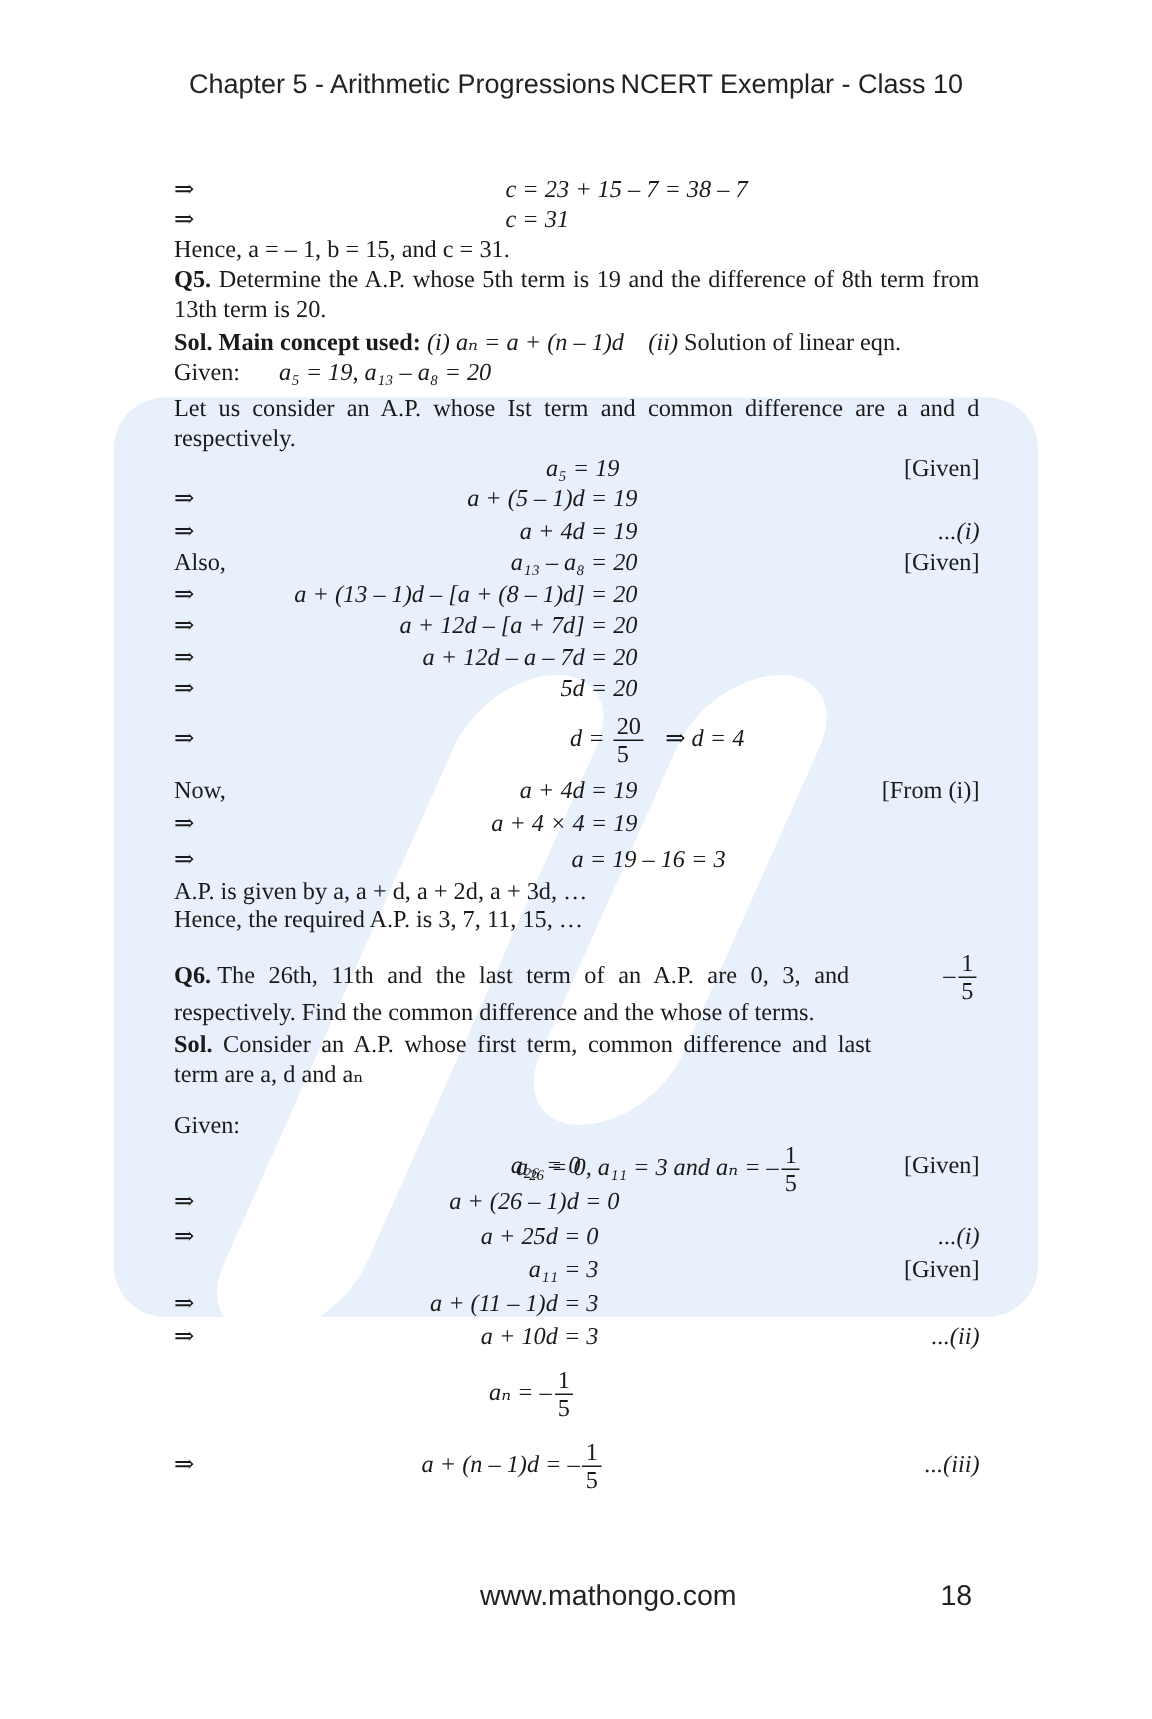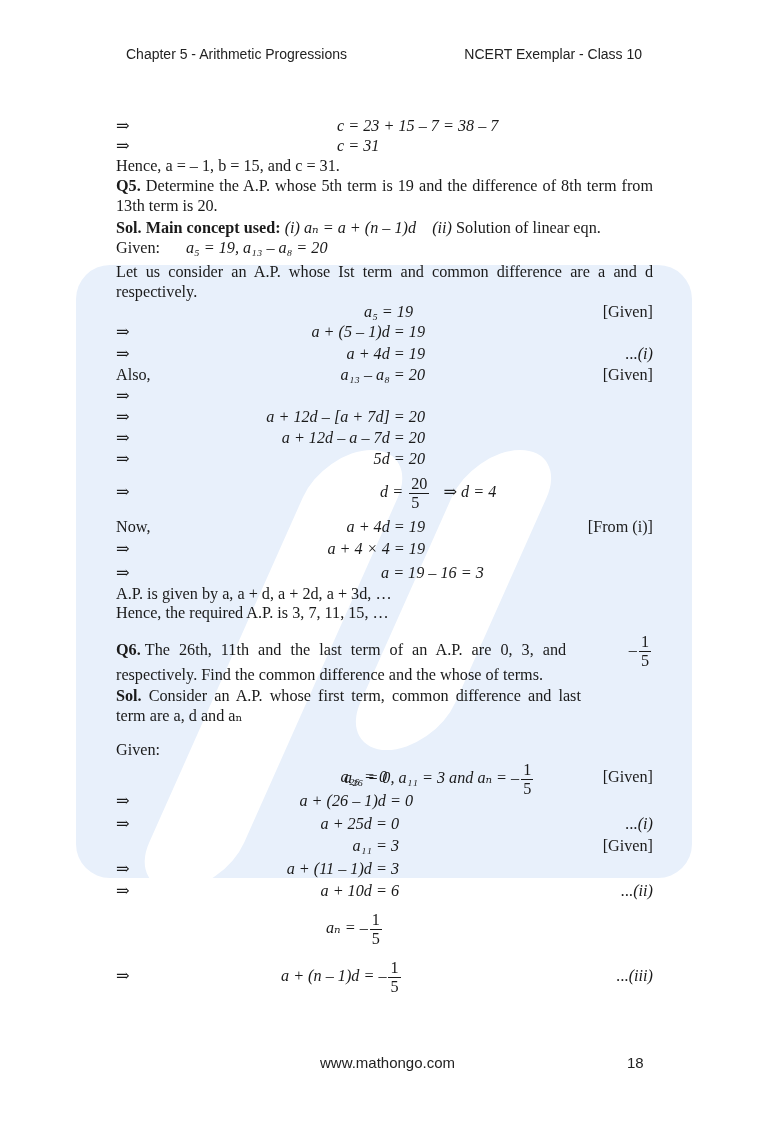--- a/index.html
+++ b/index.html
@@ -1,23 +1,23 @@
 <!DOCTYPE html>
 <html><head>
 <meta charset="utf-8">
 <style>
   html, body { margin:0; padding:0; background:#ffffff; }
   body { width:768px; height:1146px; position:relative; overflow:hidden;
          font-family:"Liberation Serif", "DejaVu Serif", serif; color:#1a1a1a; }
   .header { position:absolute; top:46px; left:122px; width:520px; height:20px;
-            font-family:"Liberation Sans", "DejaVu Sans", sans-serif; font-size:14px; color:#222; }
+            font-family:"Liberation Sans", "DejaVu Sans", sans-serif; font-size:18px; color:#222; }
   .header .left { position:absolute; left:4px; top:0; }
   .header .right { position:absolute; right:0; top:0; }
   .footer { position:absolute; top:1054px; left:0; width:768px; height:20px;
-            font-family:"Liberation Sans", "DejaVu Sans", sans-serif; font-size:15px; color:#222; }
+            font-family:"Liberation Sans", "DejaVu Sans", sans-serif; font-size:19px; color:#222; }
   .footer .url { position:absolute; left:320px; }
   .footer .pg { position:absolute; left:627px; }
 
   .watermark { position:absolute; left:76px; top:265px; width:616px; height:613px;
                background:#e8f0fb; border-radius:34px; z-index:0; overflow:hidden; }
   .stroke { position:absolute; background:#ffffff; border-radius:60px; transform:skewX(-24deg); }
 
   .content { position:absolute; left:116px; top:0; width:537px; z-index:1; font-size:16.2px; }
   .line { position:absolute; left:0; width:537px; height:20px; line-height:20px; white-space:nowrap; }
   .arrow { position:absolute; left:0; }
@@ -89,20 +89,21 @@
     <span class="eq it" style="right:228px;">a + 4d = 19</span>
     <span class="tag it">...(i)</span>
   </div>
   <div class="line" style="top:365px;">
     <span class="lbl">Also,</span>
     <span class="eq it" style="right:228px;">a₁₃ – a₈ = 20</span>
     <span class="tag">[Given]</span>
   </div>
   <div class="line" style="top:386px;">
     <span class="lbl">⇒</span>
+    <span class="eq it" style="right:228px;">a + (13 – 1)d – [a + (8 – 1)d] = 20</span>
   </div>
   <div class="line" style="top:407px;">
     <span class="lbl">⇒</span>
     <span class="eq it" style="right:228px;">a + 12d – [a + 7d] = 20</span>
   </div>
   <div class="line" style="top:428px;">
     <span class="lbl">⇒</span>
     <span class="eq it" style="right:228px;">a + 12d – a – 7d = 20</span>
   </div>
   <div class="line" style="top:449px;">
@@ -173,21 +174,21 @@
   <div class="line" style="top:836px;">
     <span class="eq it" style="right:254px;">a₁₁ = 3</span>
     <span class="tag">[Given]</span>
   </div>
   <div class="line" style="top:859px;">
     <span class="lbl">⇒</span>
     <span class="eq it" style="right:254px;">a + (11 – 1)d = 3</span>
   </div>
   <div class="line" style="top:881px;">
     <span class="lbl">⇒</span>
-    <span class="eq it" style="right:254px;">a + 10d = 6</span>
+    <span class="eq it" style="right:254px;">a + 10d = 3</span>
     <span class="tag it">...(ii)</span>
   </div>
   <div class="line" style="top:918px;">
     <span class="eqL" style="left:210px; top:-16px; height:52px; line-height:52px;">
       <i>aₙ = –</i><span class="frac"><span class="num">1</span><span class="den">5</span></span>
     </span>
   </div>
   <div class="line" style="top:966px;">
     <span class="lbl">⇒</span>
     <span class="eqL" style="left:165px; top:-16px; height:52px; line-height:52px;">

